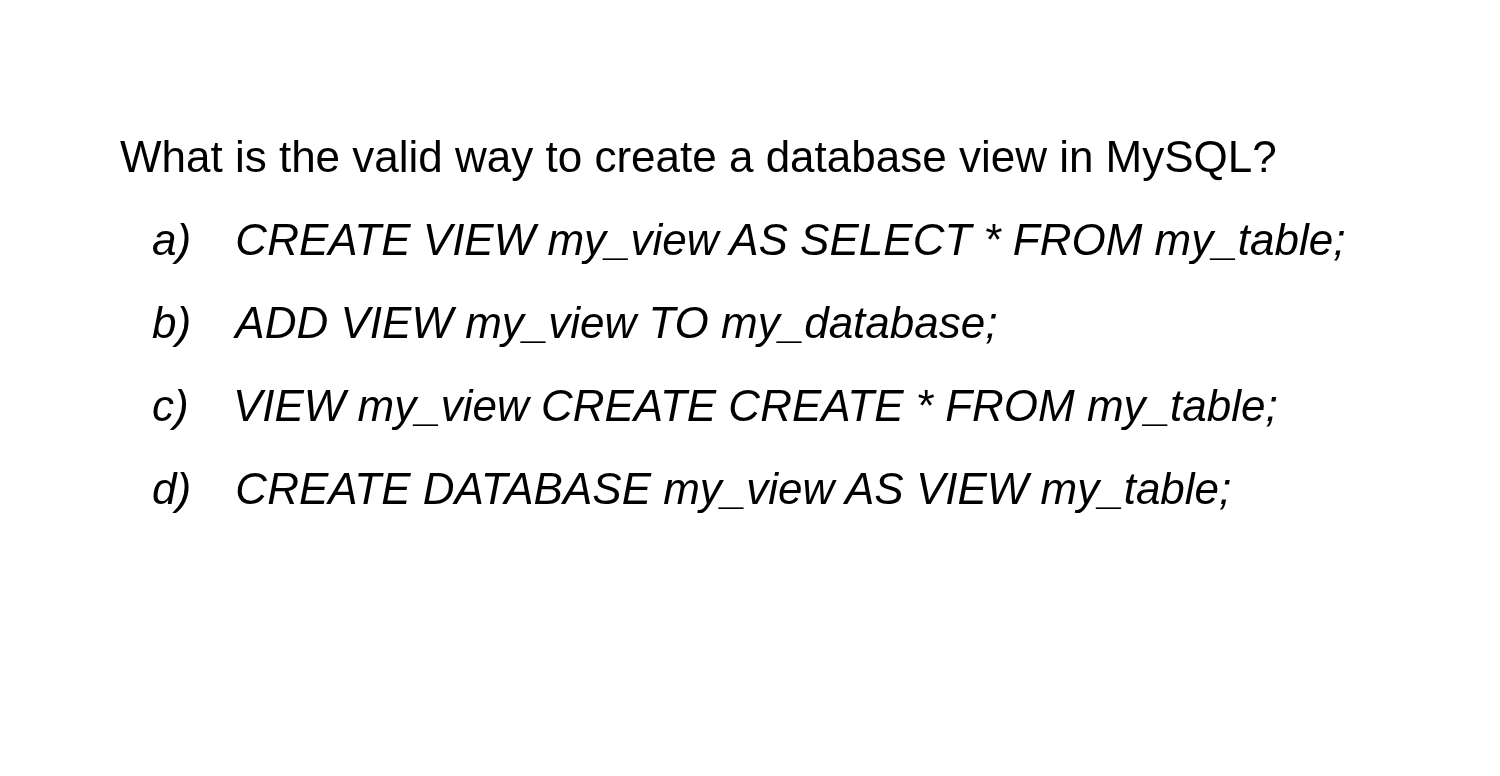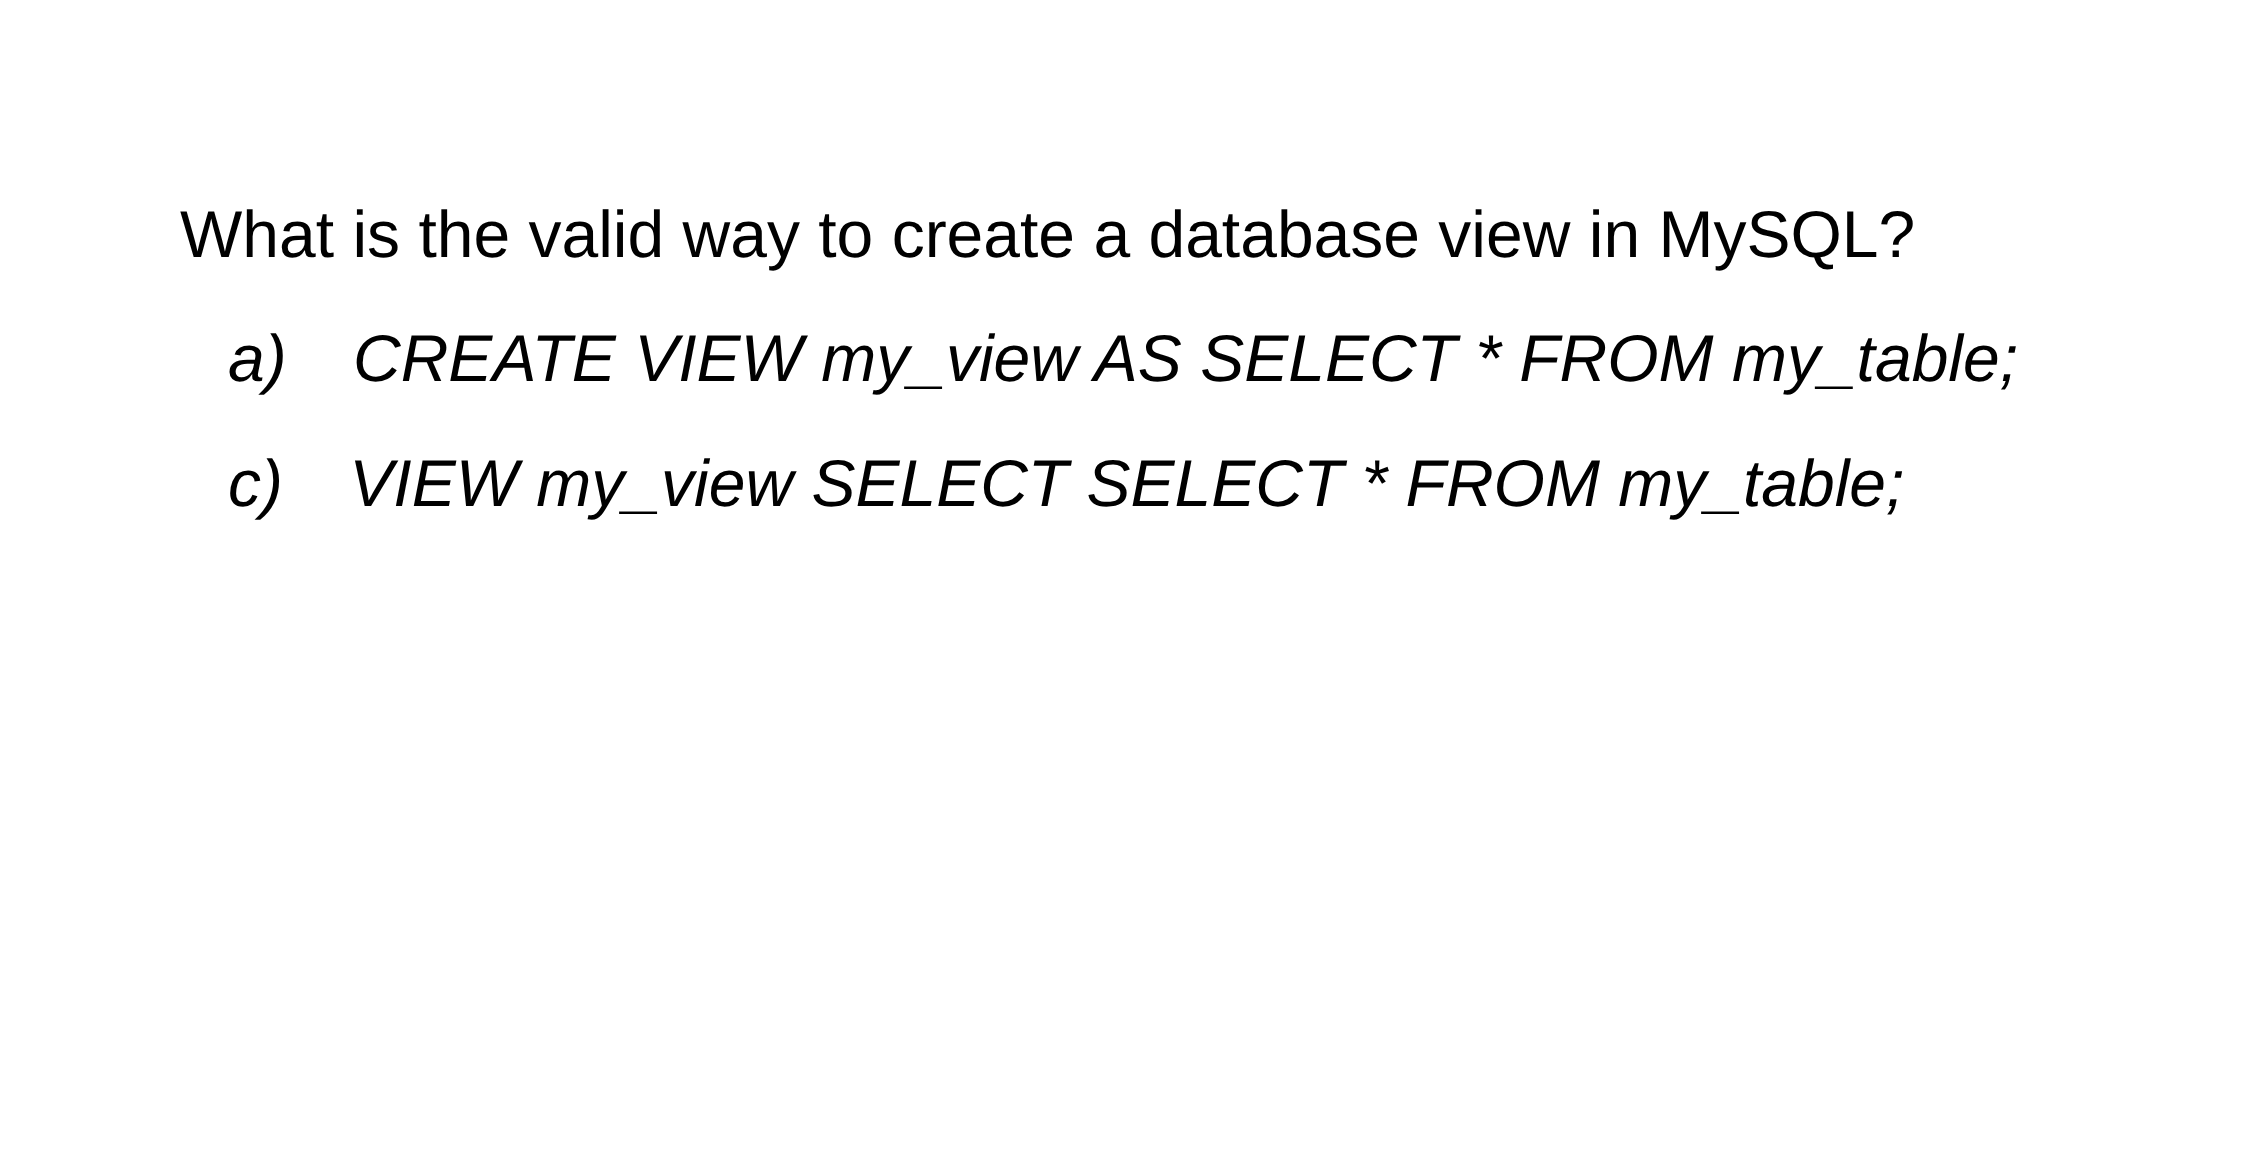--- a/index.html
+++ b/index.html
@@ -34,16 +34,24 @@
 </head>
 <body>
 
 <div class="question">What is the valid way to create a database view in MySQL?</div>
 <div class="options">
   <span class="option">
     <span>a)</span>
     <span>CREATE VIEW my_view AS SELECT * FROM my_table;</span>
   </span>
   <span class="option">
+    <span>b)</span>
+    <span>ADD VIEW my_view TO my_database;</span>
+  </span>
+  <span class="option">
     <span>c)</span>
-    <span>VIEW my_view SELECT SELECT * FROM my_table;</span>
+    <span>VIEW my_view CREATE CREATE * FROM my_table;</span>
+  </span>
+  <span class="option">
+    <span>d)</span>
+    <span>CREATE DATABASE my_view AS VIEW my_table;</span>
   </span>
 </div>
 
 </body></html>

